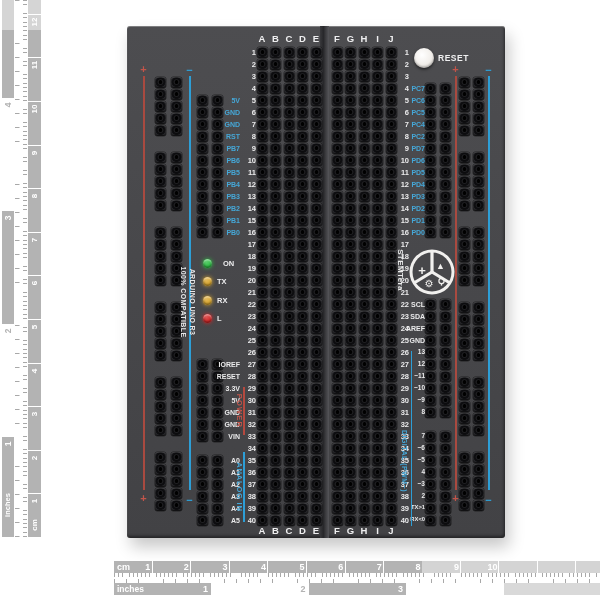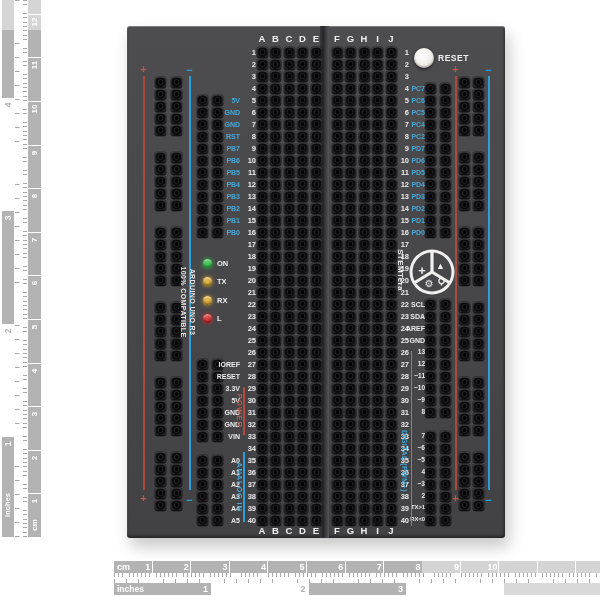--- a/index.html
+++ b/index.html
@@ -913,21 +913,21 @@
       <div class="plabel" style="right: 175px; top: 408.5px; font-size: 6.5px; color: rgb(234, 234, 235);">8</div>
       <div class="plabel" style="right: 175px; top: 432.5px; font-size: 6.5px; color: rgb(234, 234, 235);">7</div>
       <div class="plabel" style="right: 175px; top: 444.5px; font-size: 6.5px; color: rgb(234, 234, 235);">~6</div>
       <div class="plabel" style="right: 175px; top: 456.5px; font-size: 6.5px; color: rgb(234, 234, 235);">~5</div>
       <div class="plabel" style="right: 175px; top: 468.5px; font-size: 6.5px; color: rgb(234, 234, 235);">4</div>
       <div class="plabel" style="right: 175px; top: 480.5px; font-size: 6.5px; color: rgb(234, 234, 235);">~3</div>
       <div class="plabel" style="right: 175px; top: 492.5px; font-size: 6.5px; color: rgb(234, 234, 235);">2</div>
       <div class="plabel" style="right: 175px; top: 504.5px; font-size: 5.8px; color: rgb(234, 234, 235);">TX&gt;1</div>
       <div class="plabel" style="right: 175px; top: 516.5px; font-size: 5.8px; color: rgb(234, 234, 235);">RX&lt;0</div>
       <div class="led" style="left: 203px; top: 258.5px; background: radial-gradient(circle at 40% 35%, rgba(255, 255, 255, 0.2), rgb(47, 191, 69) 60%) rgb(47, 191, 69); box-shadow: rgb(47, 191, 69) 0px 0px 4px, rgba(0, 0, 0, 0.45) 0px -1.5px 2px inset, rgba(255, 255, 255, 0.5) 0px 1.5px 1.5px inset;"></div>
-      <div class="ledlab" style="left: 217px; top: 259.5px; text-align: center;">ON</div>
+      <div class="ledlab" style="left: 223px; top: 259.5px; text-align: center;">ON</div>
       <div class="led" style="left: 203px; top: 277px; background: radial-gradient(circle at 40% 35%, rgba(255, 255, 255, 0.2), rgb(217, 166, 46) 60%) rgb(217, 166, 46); box-shadow: rgb(217, 166, 46) 0px 0px 4px, rgba(0, 0, 0, 0.45) 0px -1.5px 2px inset, rgba(255, 255, 255, 0.5) 0px 1.5px 1.5px inset;"></div>
       <div class="ledlab" style="left: 217px; top: 278px;">TX</div>
       <div class="led" style="left: 203px; top: 295.5px; background: radial-gradient(circle at 40% 35%, rgba(255, 255, 255, 0.2), rgb(217, 166, 46) 60%) rgb(217, 166, 46); box-shadow: rgb(217, 166, 46) 0px 0px 4px, rgba(0, 0, 0, 0.45) 0px -1.5px 2px inset, rgba(255, 255, 255, 0.5) 0px 1.5px 1.5px inset;"></div>
       <div class="ledlab" style="left: 217px; top: 296.5px;">RX</div>
       <div class="led" style="left: 203px; top: 314px; background: radial-gradient(circle at 40% 35%, rgba(255, 255, 255, 0.2), rgb(210, 39, 39) 60%) rgb(210, 39, 39); box-shadow: rgb(210, 39, 39) 0px 0px 4px, rgba(0, 0, 0, 0.45) 0px -1.5px 2px inset, rgba(255, 255, 255, 0.5) 0px 1.5px 1.5px inset;"></div>
       <div class="ledlab" style="left: 217px; top: 315px;">L</div>
     </div>
 
   <div class="abs" style="left:414px;top:48px;width:20px;height:20px;border-radius:50%;
               background:radial-gradient(circle at 40% 35%,#ffffff 0%,#f1eeea 55%,#c7c3be 100%);

